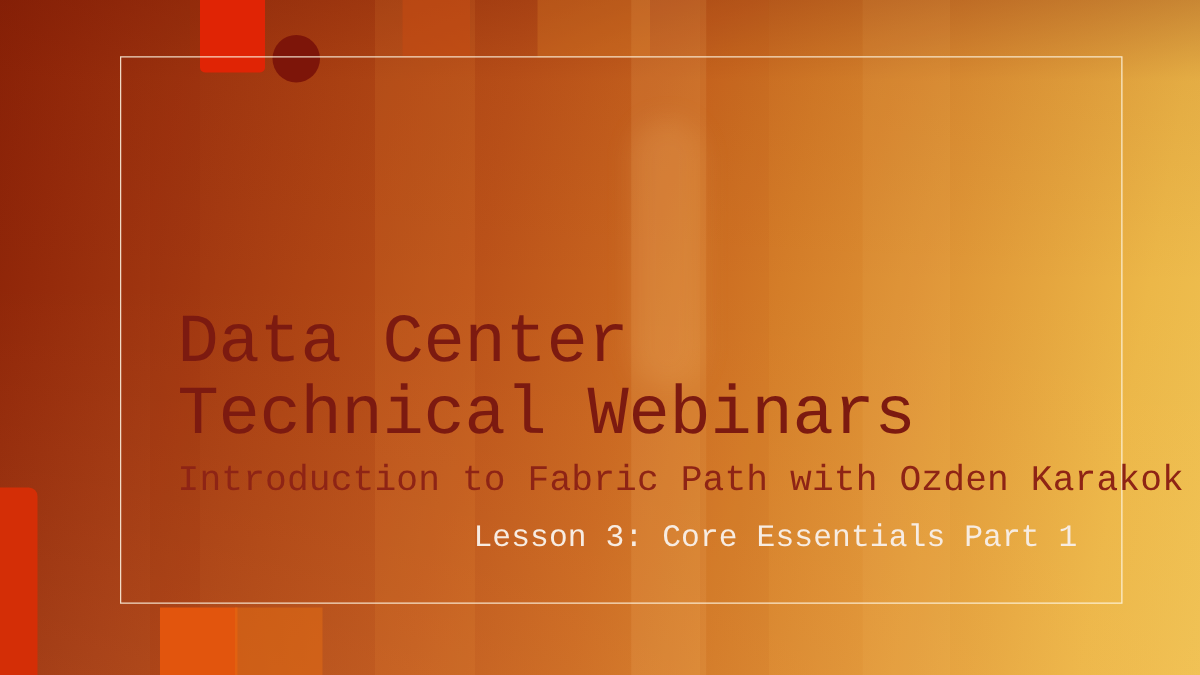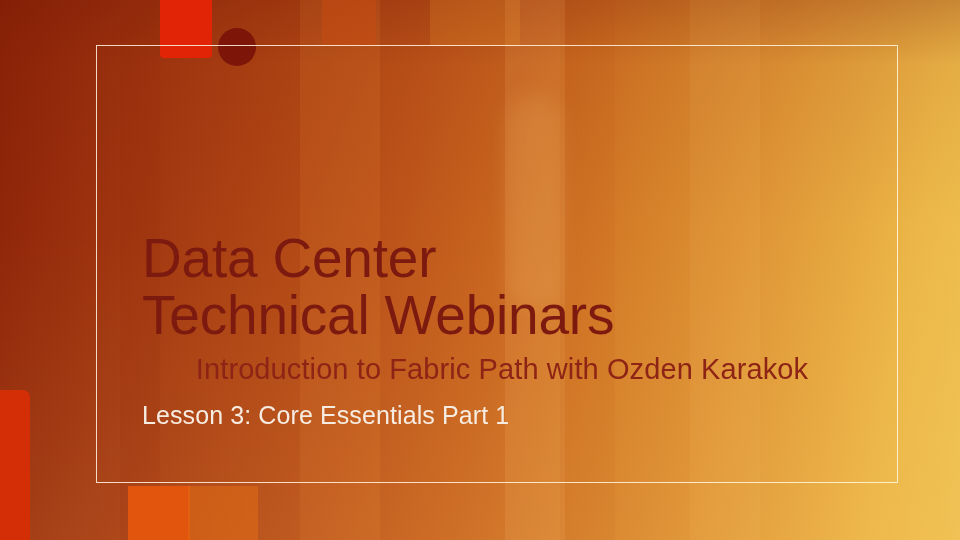--- a/index.html
+++ b/index.html
@@ -151,22 +151,23 @@
     height: 438px;
     border: 1px solid rgba(255, 248, 230, 0.85);
     box-sizing: border-box;
     pointer-events: none;
   }
 
   
   .text-block {
     position: absolute;
     left: 142px;
-    top: 230px;
+    top: 246px;
     width: 720px;
+    font-family: Liberation Mono, monospace;
   }
   .title-line {
     font-size: 55px;
     line-height: 57px;
     font-weight: 300;
     letter-spacing: -0.2px;
     color: #7c1a10;
     white-space: nowrap;
   }
   .subtitle {
@@ -180,20 +181,21 @@
     text-align: center;
   }
   .lesson {
     margin-top: 14px;
     font-size: 25px;
     line-height: 30px;
     font-weight: 400;
     letter-spacing: 0.1px;
     color: #f7ece2;
     white-space: nowrap;
+    text-align: right;
   }
 </style>
 </head>
 <body>
 
 <div id="slide">
 
   <div class="bg-base"></div>
   <div class="bg-vert-soft"></div>
 

